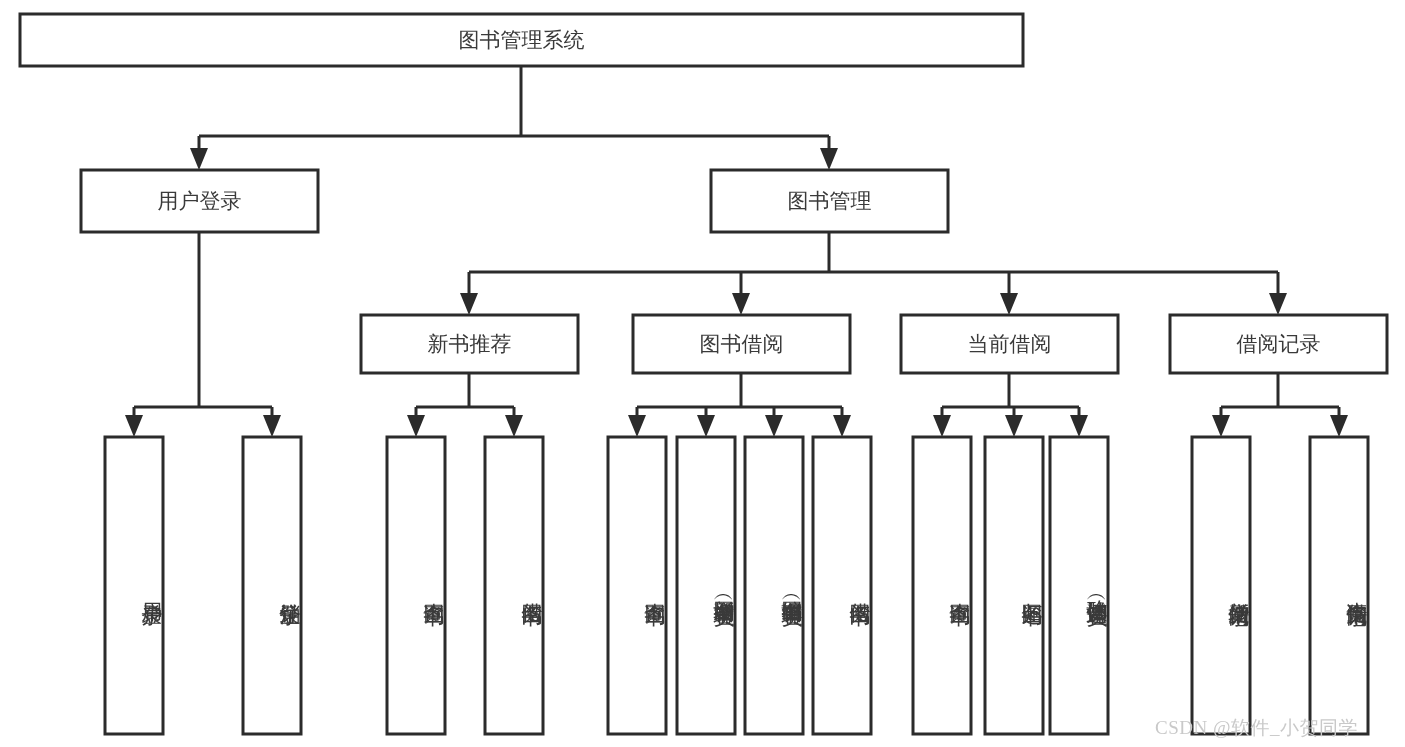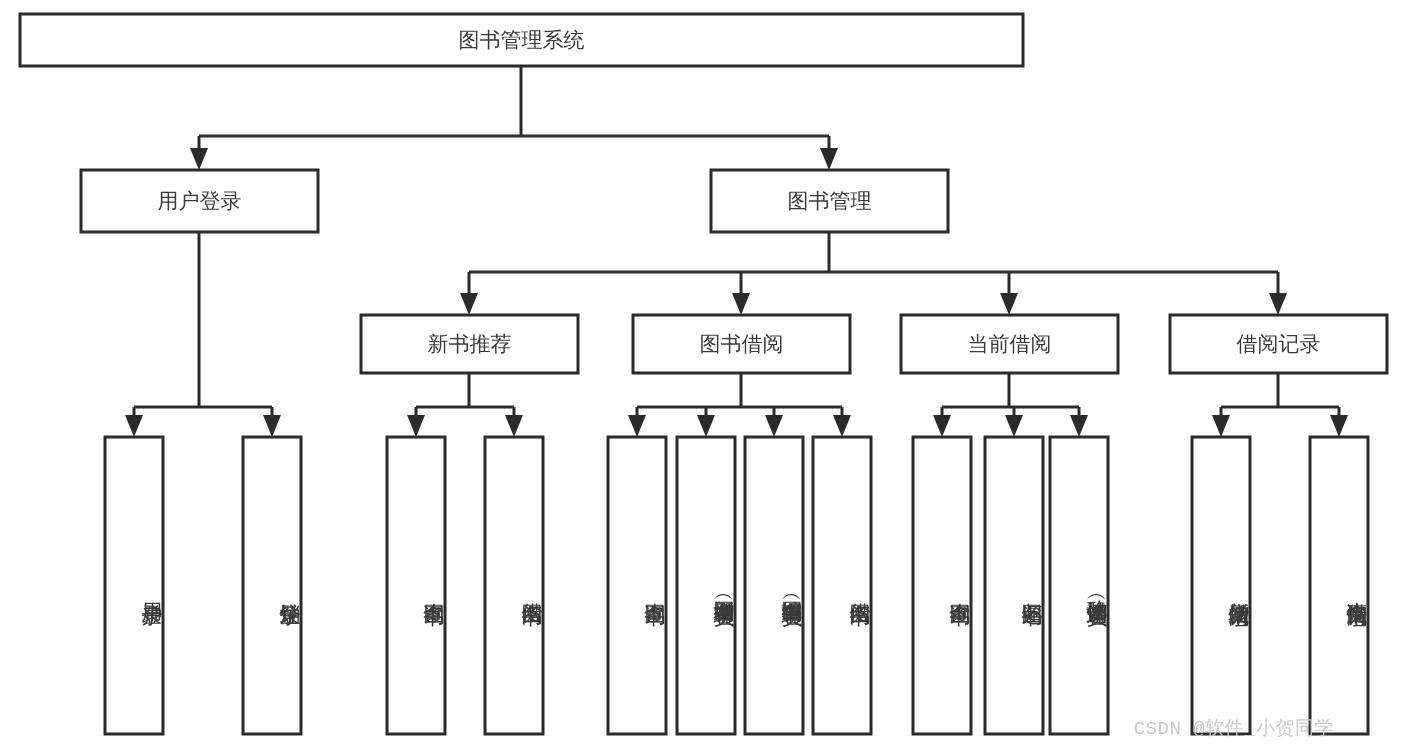--- a/index.html
+++ b/index.html
@@ -1,21 +1,21 @@
 <!DOCTYPE html>
 <html><head>
 <meta charset="utf-8">
 <style>
   html,body{margin:0;padding:0;background:#ffffff;}
   body{
     width:1405px;height:747px;
     font-family:"Liberation Sans","DejaVu Sans",sans-serif;
     overflow:hidden;
   }
-  #diagram-root{position:relative;width:1342px;height:747px;background:#fff;}
+  #diagram-root{position:relative;width:1342px;height:747px;background:#fff;padding-left:24px;}
   svg#flow{position:absolute;left:0;top:0;width:1405px;height:747px;display:block;}
   .node-rect{fill:#ffffff;stroke:#2b2b2b;stroke-width:3;}
   .node-label{
     fill:#3a3a3a;
     font-family:"Liberation Sans","DejaVu Sans",sans-serif;
     font-size:21px;
     text-anchor:middle;
     dominant-baseline:middle;
   }
   .vtext{
@@ -32,21 +32,21 @@
     color:#3a3a3a;
     white-space:nowrap;
     pointer-events:none;
   }
   .connector{stroke:#2b2b2b;stroke-width:3;fill:none;}
   .arrow-head{fill:#2b2b2b;stroke:none;}
   .watermark{
     position:absolute;
     right:8px;
     bottom:6px;
-    font-family:Liberation Mono, monospace;
+    font-family:Liberation Serif, serif;
     font-size:19px;
     color:#c9c9c9;
     letter-spacing:0.5px;
     white-space:nowrap;
     pointer-events:none;
   }
 </style>
 </head>
 <body>
 

